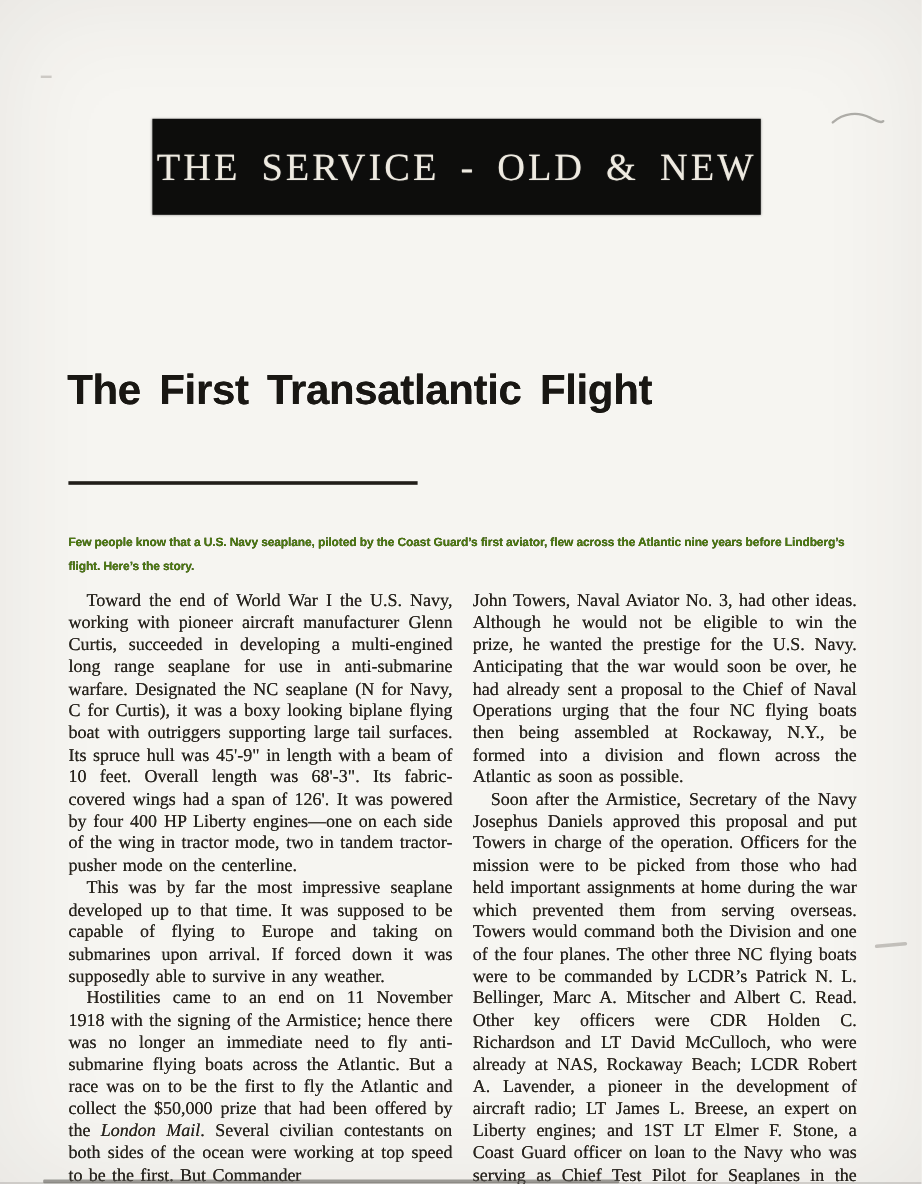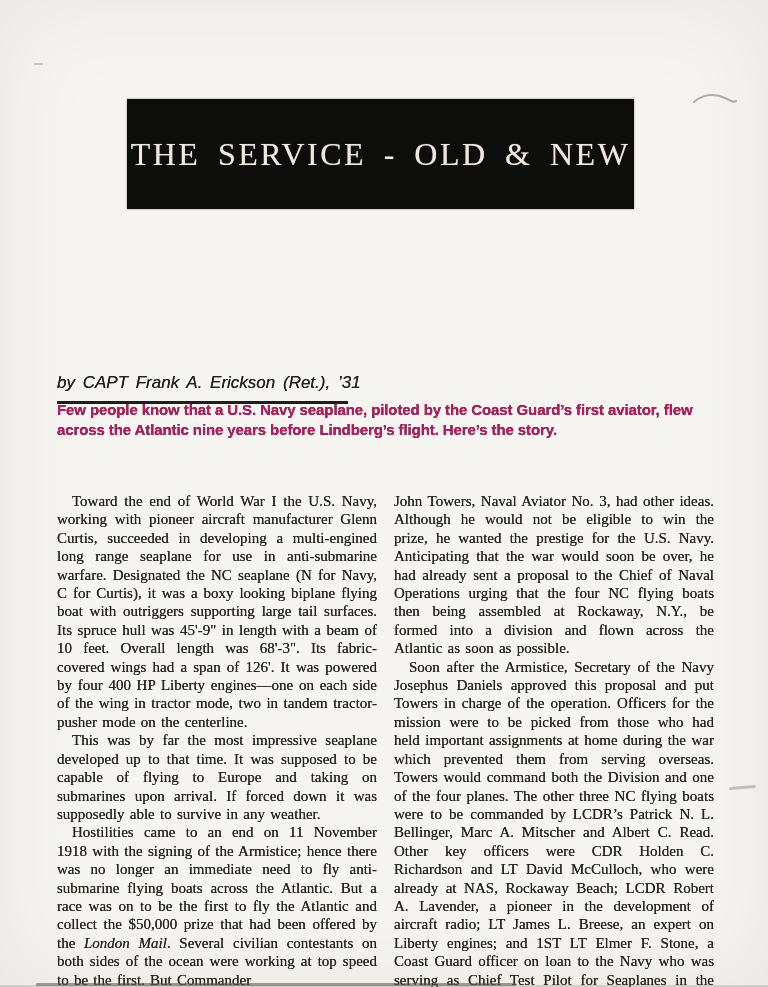--- a/index.html
+++ b/index.html
@@ -6,21 +6,21 @@
   body {
     width:768px; height:987px;
     background:#f6f5f1;
     position:relative;
     overflow:hidden;
     font-family:"Liberation Serif", serif;
   }
   .page { position:absolute; inset:0; box-shadow: inset 0 0 90px rgba(60,55,45,.08); }
 
   .banner {
-    position:absolute; left:127px; top:99px; width:507px; height:110px;
+    position:absolute; left:127px; top:99px; width:507px; height:80px;
     background:#0d0d0c;
     display:flex; align-items:center; justify-content:center;
     box-shadow: 0 0 2px rgba(0,0,0,.4);
   }
   .banner-text {
     font-family:"Liberation Serif", serif;
     color:#eeeae1; font-size:32px; letter-spacing:2.5px; word-spacing:7px;
     text-shadow:0 0 1px rgba(240,235,225,.5);
     white-space:nowrap;
   }
@@ -35,23 +35,23 @@
   .byline {
     position:absolute; left:57px; top:373px;
     font-family:"Liberation Sans", sans-serif;
     font-style:italic; font-size:17px; color:#24211c; word-spacing:3px;
     text-shadow:0 0 .4px #24211c;
     white-space:nowrap;
   }
   .byline-rule { position:absolute; left:57px; top:401px; width:291px; height:3px; background:#211e19; }
 
   .lede {
-    position:absolute; left:57px; top:400px; width:660px; margin:0;
+    position:absolute; left:57px; top:443px; width:660px; margin:0;
     font-family:"Liberation Sans", sans-serif;
-    font-weight:700; font-size:15px; line-height:20px; color:#be185d;
+    font-weight:700; font-size:10px; line-height:20px; color:#4d7c0f;
     letter-spacing:-0.1px; text-shadow:0 0 .4px #1c1915;
   }
 
   .cols { position:absolute; left:57px; top:492px; width:658px; display:flex; gap:17px; }
   .col { width:320px; }
   .bp {
     margin:0; font-size:15px; line-height:18.4px; text-align:justify;
     color:#28241e; word-spacing:1.5px; text-shadow:0 0 .35px #34302a;
   }
   .ind { text-indent:15px; }
@@ -80,22 +80,22 @@
   <div class="dash-topleft"></div>
 
   <div class="banner">
     <span class="banner-text">THE SERVICE - OLD &amp; NEW</span>
   </div>
 
   <svg class="curl" width="46" height="18" viewBox="0 0 46 18">
     <path d="M2 11 C 11 3, 23 2, 33 7 C 38 9.5, 42 12, 44 10" stroke="#96948f" stroke-width="2" fill="none" opacity="0.75" stroke-linecap="round"></path>
   </svg>
 
+  <h1 class="title">The First Transatlantic Flight</h1>
 
-  <div class="byline">by CAPT Frank A. Erickson (Ret.), ’31</div>
   <div class="byline-rule"></div>
 
   <p class="lede">Few people know that a U.S. Navy seaplane, piloted by the Coast Guard’s first aviator, flew across the Atlantic nine years before Lindberg’s flight. Here’s the story.</p>
 
   <div class="cols">
     <div class="col">
       <p class="bp ind">Toward the end of World War I the U.S. Navy, working with pioneer aircraft manufacturer Glenn Curtis, succeeded in developing a multi-engined long range seaplane for use in anti-submarine warfare. Designated the NC seaplane (N for Navy, C for Curtis), it was a boxy looking biplane flying boat with outriggers supporting large tail surfaces. Its spruce hull was 45'-9" in length with a beam of 10 feet. Overall length was 68'-3". Its fabric-covered wings had a span of 126'. It was powered by four 400 HP Liberty engines—one on each side of the wing in tractor mode, two in tandem tractor-pusher mode on the centerline.</p>
       <p class="bp ind">This was by far the most impressive seaplane developed up to that time. It was supposed to be capable of flying to Europe and taking on submarines upon arrival. If forced down it was supposedly able to survive in any weather.</p>
       <p class="bp ind"><span>Hostilities came to an end on 11 November 1918 with the signing of the Armistice; hence there was no longer an immediate need to fly anti-submarine flying boats across the Atlantic. But a race was on to be the first to fly the Atlantic and collect the $50,000 prize that had been offered by the </span><i class="pub">London Mail</i><span>. Several civilian contestants on both sides of the ocean were working at top speed to be the first. But Commander</span></p>
     </div>

